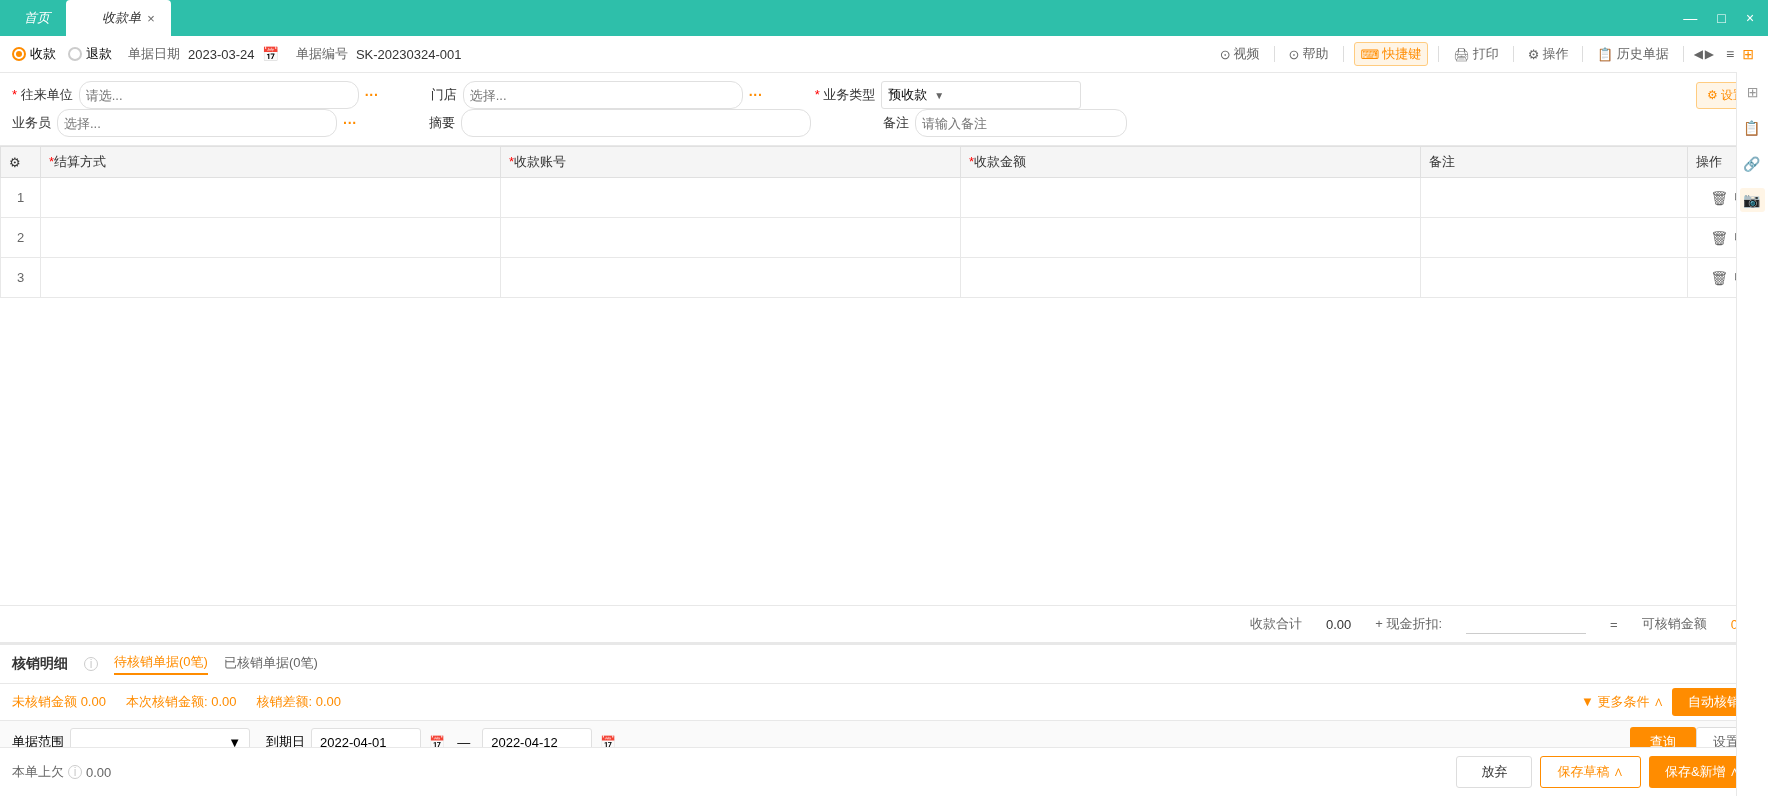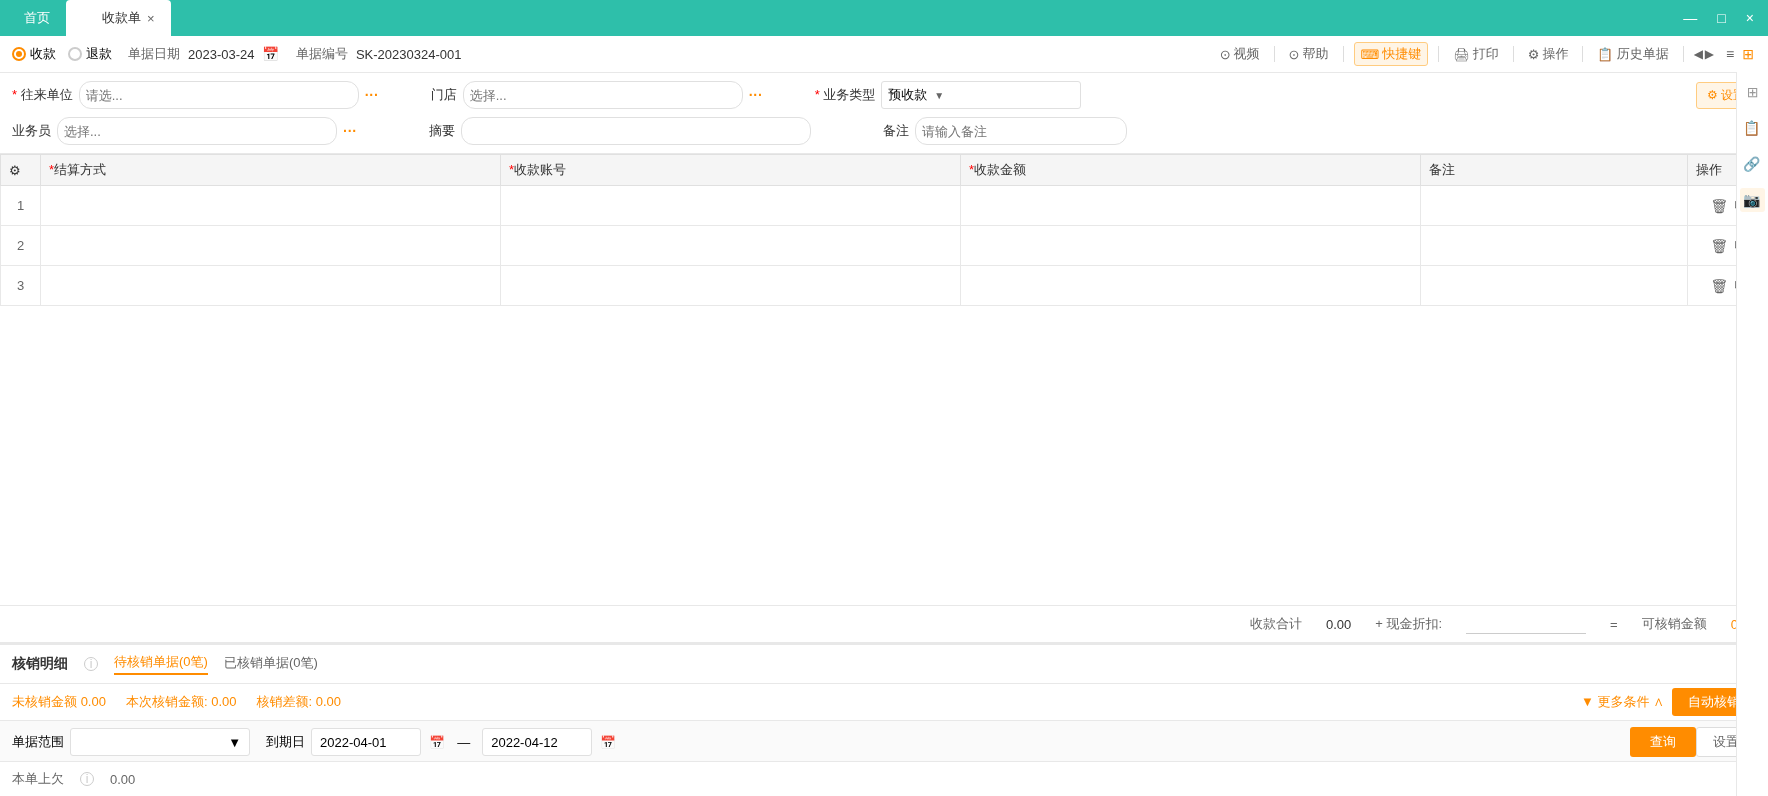--- a/index.html
+++ b/index.html
@@ -6,20 +6,21 @@
     body { background: #f5f5f5; width: 1768px; height: 796px; overflow: hidden; }
 
     
     .tab-bar {
       display: flex;
       align-items: center;
       background: #2ebfaa;
       height: 36px;
       padding: 0 8px;
       color: white;
+      font-style: italic;
     }
     .tab-item {
       padding: 0 16px;
       height: 36px;
       display: flex;
       align-items: center;
       cursor: pointer;
       color: white;
       font-size: 13px;
     }
@@ -126,21 +127,20 @@
     
     .form-area {
       padding: 8px 12px;
       border-bottom: 1px solid #e8e8e8;
       background: white;
     }
     .form-row {
       display: flex;
       align-items: center;
       gap: 12px;
-      margin-bottom: 8px;
     }
     .form-row:last-child { margin-bottom: 0; }
     .field-group {
       display: flex;
       align-items: center;
       gap: 6px;
     }
     .field-label {
       color: #333;
       white-space: nowrap;
@@ -395,21 +395,21 @@
       display: flex;
       align-items: center;
       padding: 8px 12px;
       border-top: 1px solid #e8e8e8;
       background: white;
       position: absolute;
       bottom: 0;
       left: 0;
       right: 0;
     }
-    .footer-info { font-size: 13px; color: #666; display: flex; align-items: center; gap: 16px; }
+    .footer-info { font-size: 13px; color: #666; display: flex; align-items: center; gap: 4px; }
     .footer-info .info-icon { color: #ccc; }
     .footer-btns { margin-left: auto; display: flex; gap: 8px; }
     .btn-discard {
       background: white;
       color: #333;
       border: 1px solid #ddd;
       border-radius: 3px;
       padding: 6px 24px;
       cursor: pointer;
       font-size: 13px;
@@ -734,20 +734,29 @@
       </table>
     </div>
   </div>
 
   <div class="footer">
     <div class="footer-info">
       <span>本单上欠</span>
       <span class="info-icon">i</span>
       <span>0.00</span>
     </div>
+    <div class="footer-btns">
+      <button class="btn-discard">放弃</button>
+      <button class="btn-save-draft">
+        <span>保存草稿 ∧</span>
+      </button>
+      <button class="btn-save-new">
+        <span>保存&amp;新增 ∧</span>
+      </button>
+    </div>
   </div>
 
   <div class="right-sidebar">
     <span class="sidebar-icon">⊞</span>
     <span class="sidebar-icon">📋</span>
     <span class="sidebar-icon">🔗</span>
     <span class="sidebar-icon active">📷</span>
   </div>
 
 </div>

